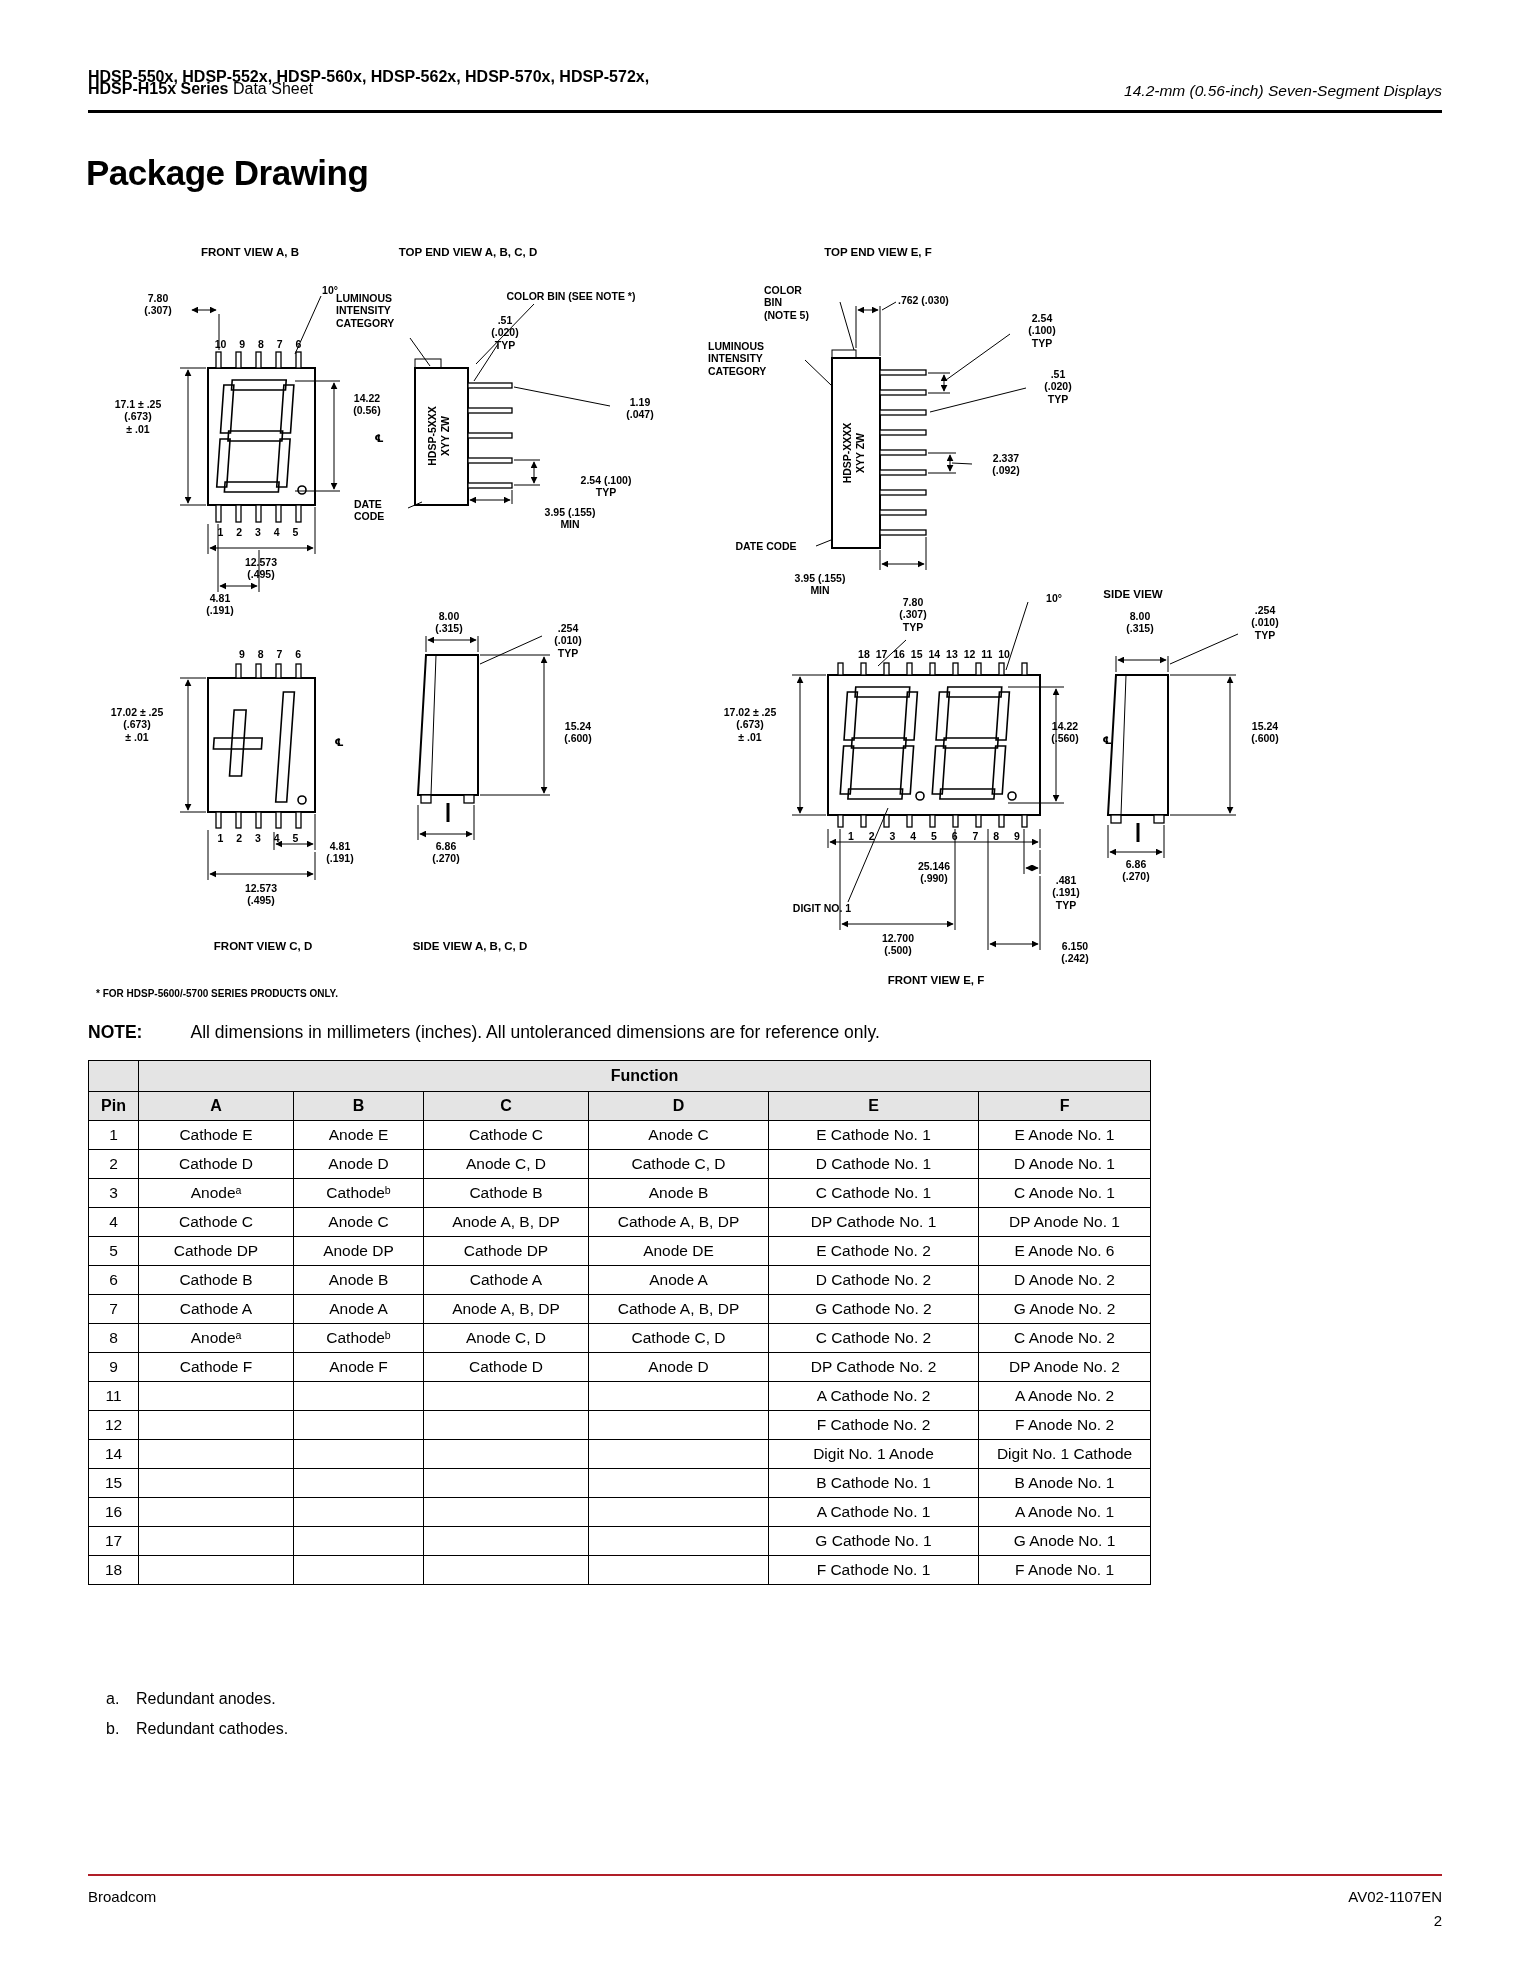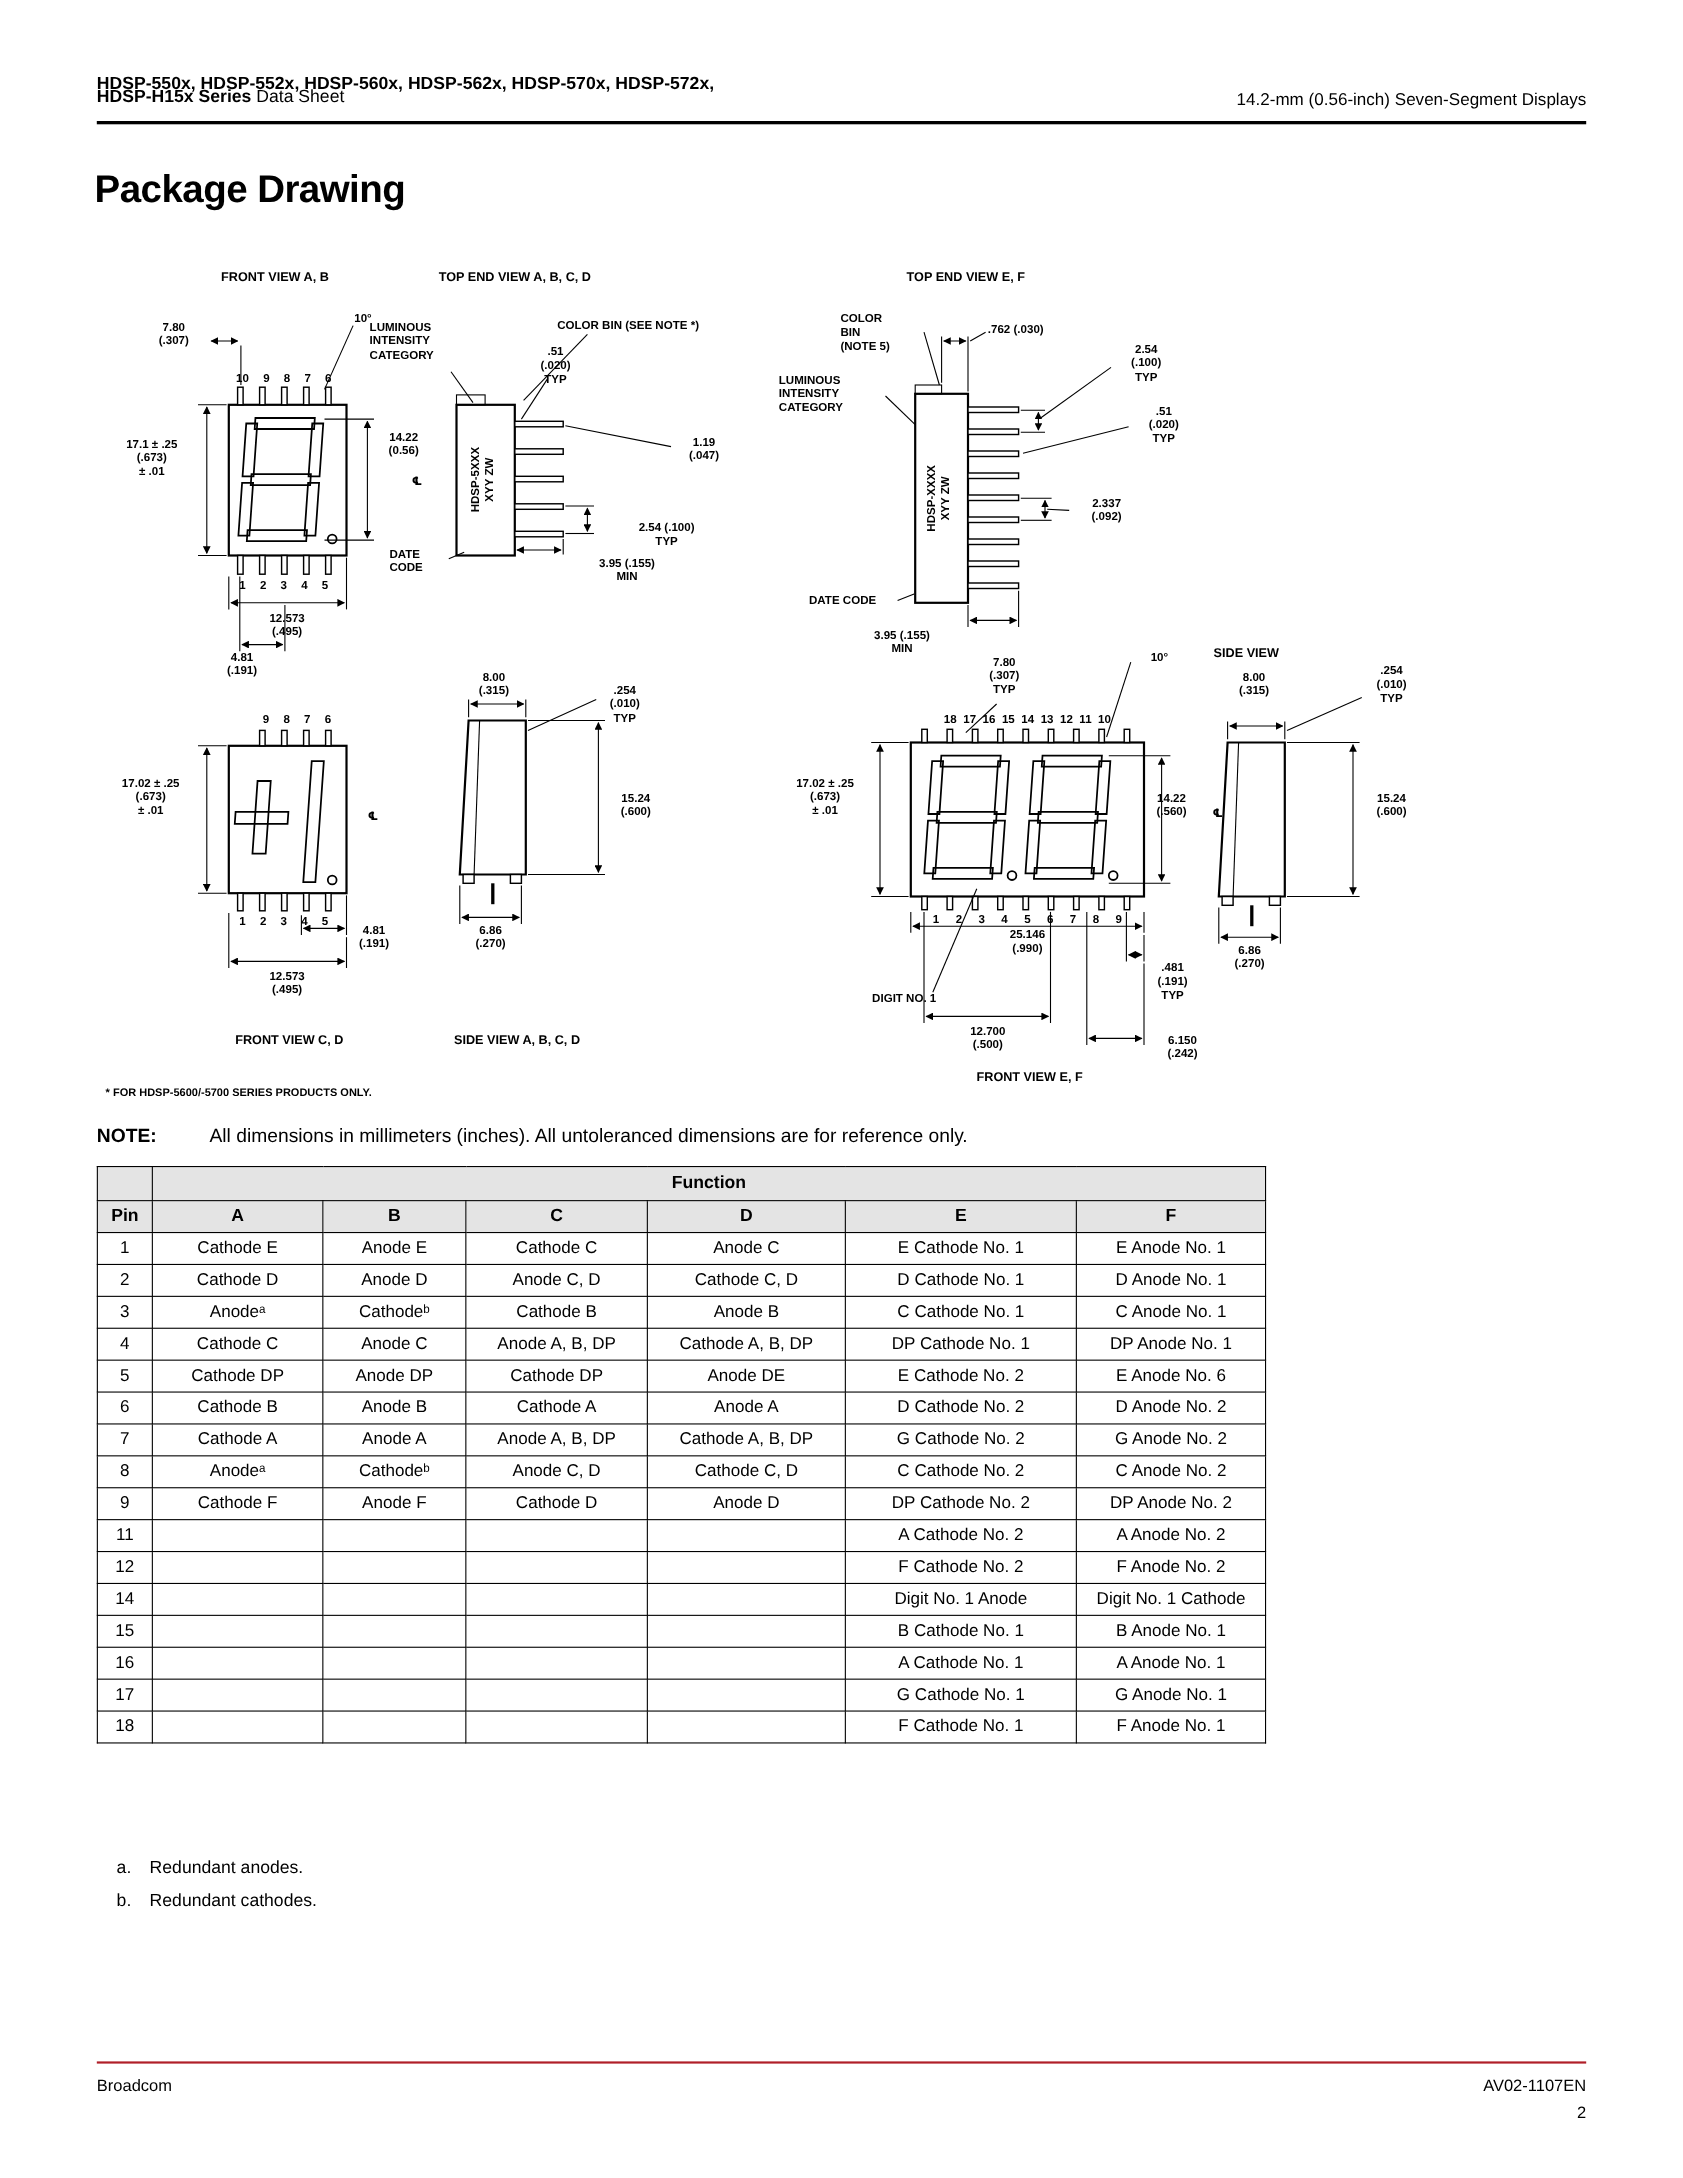--- a/index.html
+++ b/index.html
@@ -3,21 +3,21 @@
 <meta charset="utf-8">
 <style>
   html,body{margin:0;padding:0;background:#9a9a9a;}
   .page{position:relative;width:1530px;height:1980px;background:#fff;margin:0 auto;
         font-family:"Liberation Sans","DejaVu Sans",sans-serif;color:#000;overflow:hidden;}
 
   
   .hdr-l1{position:absolute;left:88px;top:56px;font-size:16px;font-weight:bold;margin-top:12px;}
   .hdr-l2{position:absolute;left:88px;top:80px;font-size:16px;font-weight:bold;}
   .hdr-l2 .rest{font-weight:normal;}
-  .hdr-r{position:absolute;right:88px;top:82px;font-size:15.5px;text-align:right;}
+  .hdr-r{position:absolute;right:88px;top:82px;font-size:15.5px;text-align:right;font-style:italic;}
   .rule-top{position:absolute;left:88px;top:110px;width:1354px;height:3px;background:#000;}
   .page-title{position:absolute;left:86px;top:130px;font-size:35px;font-weight:bold;letter-spacing:-.5px;}
 
   
   .drawing{position:absolute;left:88px;top:240px;width:1354px;height:760px;}
   .drawing svg{position:absolute;left:0;top:0;}
   .lbl{position:absolute;font-size:10.5px;font-weight:bold;line-height:1.18;text-align:center;white-space:pre-line;}
   .la{text-align:left;}
   .cap{position:absolute;font-size:11.5px;font-weight:bold;text-align:center;white-space:pre;}
   .pins{position:absolute;font-size:10.5px;font-weight:bold;text-align:center;word-spacing:10px;white-space:pre;}
@@ -371,21 +371,21 @@
 TYP</div>
     <div class="lbl" style="left:946px;top:352px;width:40px">10°</div>
     <div class="pins" style="left:736px;top:408px;width:220px;word-spacing:3px">18 17 16 15 14 13 12 11 10</div>
     <div class="lbl" style="left:616px;top:466px;width:92px">17.02 ± .25
 (.673)
 ± .01</div>
     <div class="lbl" style="left:948px;top:480px;width:58px">14.22
 (.560)</div>
     <div class="lbl" style="left:1004px;top:494px;width:30px">℄</div>
     <div class="pins" style="left:736px;top:590px;width:220px;word-spacing:12px">1 2 3 4 5 6 7 8 9</div>
-    <div class="lbl" style="left:800px;top:604px;width:92px">25.146
+    <div class="lbl" style="left:800px;top:620px;width:92px">25.146
 (.990)</div>
     <div class="lbl" style="left:948px;top:634px;width:60px">.481
 (.191)
 TYP</div>
     <div class="lbl" style="left:684px;top:662px;width:100px">DIGIT NO. 1</div>
     <div class="lbl" style="left:770px;top:692px;width:80px">12.700
 (.500)</div>
     <div class="lbl" style="left:952px;top:700px;width:70px">6.150
 (.242)</div>
 

